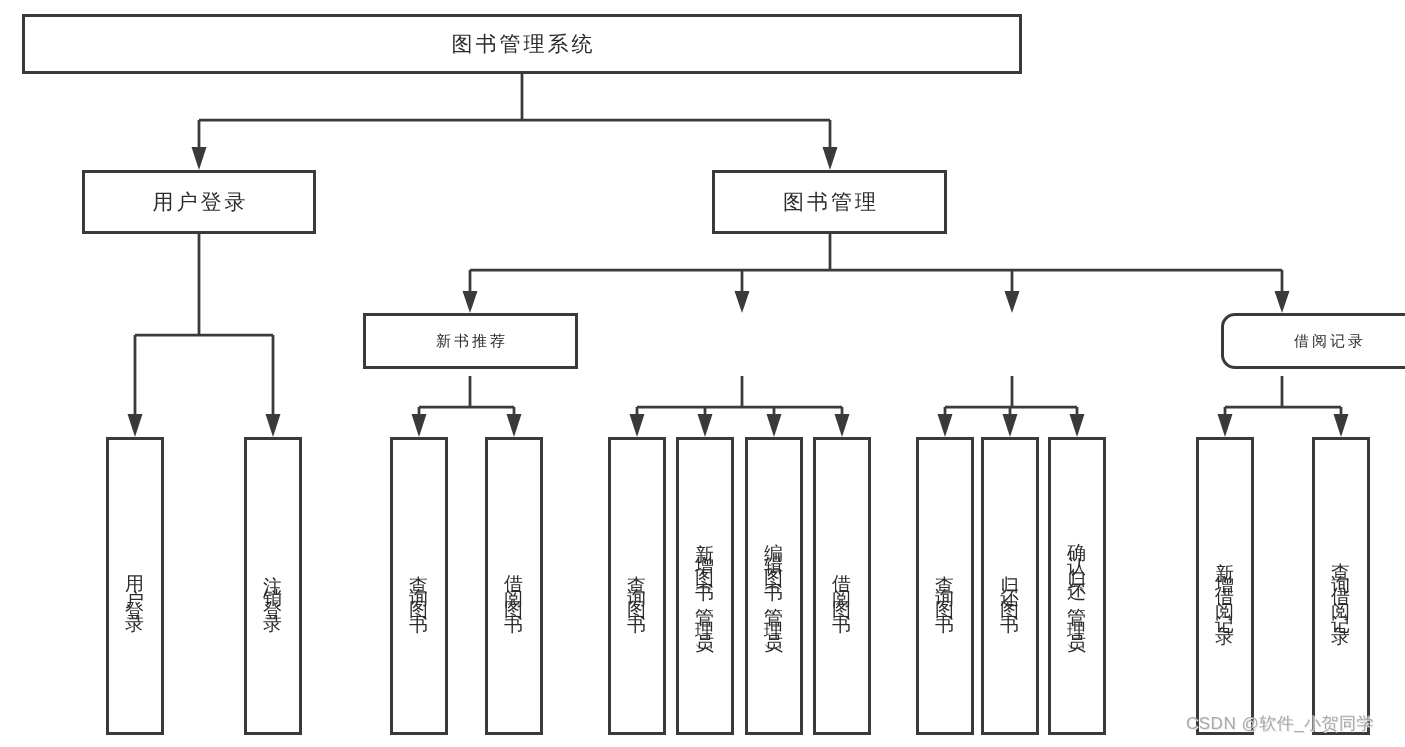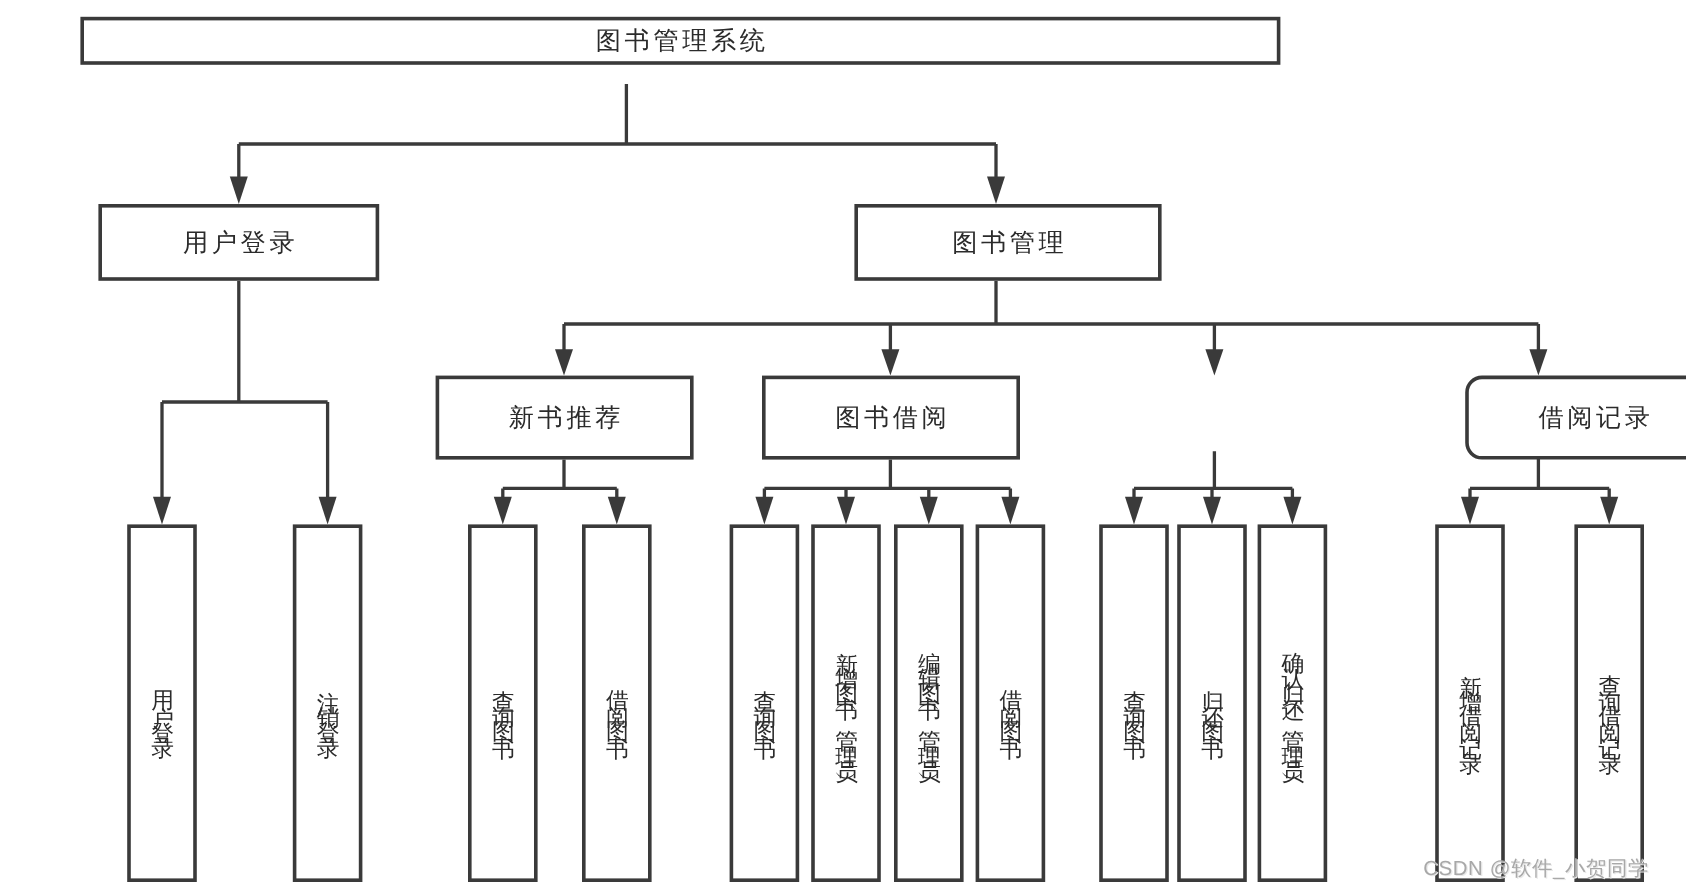--- a/index.html
+++ b/index.html
@@ -26,24 +26,24 @@
     box-sizing:border-box;
     background:#ffffff;
     border:3px solid var(--box-border);
     display:flex;align-items:center;justify-content:center;
     z-index:2;
     font-size:21px;
     letter-spacing:3px;
     text-indent:3px;
     white-space:nowrap;
   }
-  .root{left:22px;top:14px;width:1000px;height:40px;font-size:21px;margin-left:45px;}
+  .root{left:22px;top:14px;width:1000px;height:60px;font-size:21px;}
   .lvl2a{left:82px;top:170px;width:234px;height:64px;}
-  .lvl2b{left:712px;top:170px;width:256px;height:64px;}
-  .lvl3{top:313px;width:215px;height:70px;font-size:21px;}
+  .lvl2b{left:712px;top:170px;width:235px;height:64px;}
+  .lvl3{top:313px;width:215px;height:56px;font-size:15px;}
   .l3-1{left:363px;} .l3-2{left:635px;} .l3-3{left:905px;} .l3-4{left:1221px;border-radius:14px;}
   .vnode{
     top:437px;width:58px;height:298px;
     font-size:19px;
     letter-spacing:0;text-indent:0;
   }
   .vtext{
     writing-mode:vertical-rl;
     text-orientation:mixed;
     letter-spacing:13px;
@@ -104,21 +104,20 @@
     <polygon points="1217.5,414 1232.5,414 1225,437"></polygon>
     <polygon points="1333.5,414 1348.5,414 1341,437"></polygon>
   </svg>
 
   <div class="node root">图书管理系统</div>
 
   <div class="node lvl2a">用户登录</div>
   <div class="node lvl2b">图书管理</div>
 
   <div class="node lvl3 l3-1">新书推荐</div>
-  <div class="node lvl3 l3-2">图书借阅</div>
   <div class="node lvl3 l3-4">借阅记录</div>
 
   <div class="node vnode a1">
     <span class="vtext">用户登录</span>
   </div>
   <div class="node vnode a2">
     <span class="vtext">注销登录</span>
   </div>
 
   <div class="node vnode b1">

